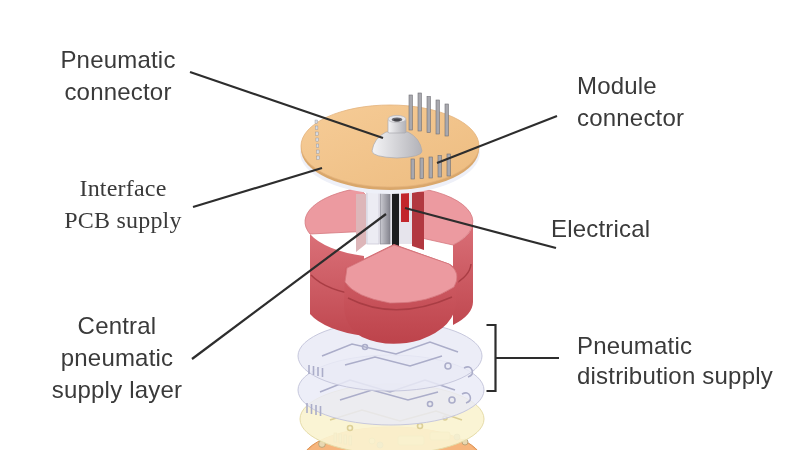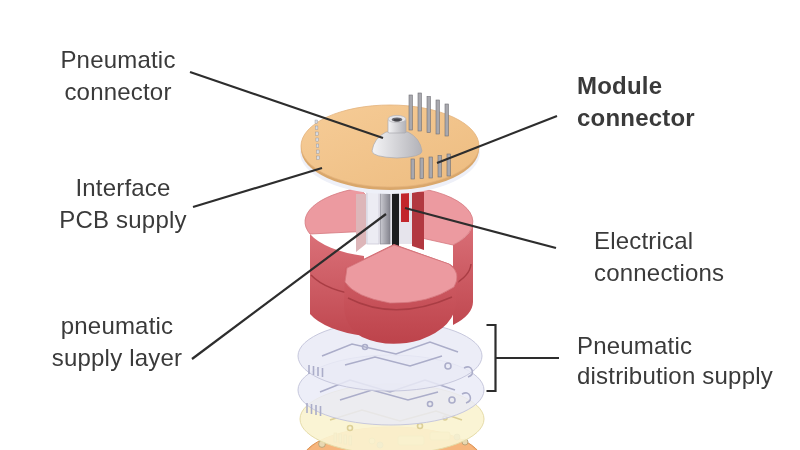--- a/index.html
+++ b/index.html
@@ -4,24 +4,24 @@
 <style>
   html,body{margin:0;padding:0;background:#ffffff;}
   #stage{position:relative;width:800px;height:450px;background:#ffffff;overflow:hidden;
          font-family:"Liberation Sans", sans-serif;border-radius:28px;}
   #model-svg{position:absolute;left:0;top:0;width:800px;height:450px;}
   .lbl{position:absolute;color:#3a3a3a;font-size:24px;line-height:32px;letter-spacing:.2px;white-space:nowrap;}
   .lbl .lbl-line{display:block;}
   .lbl.center{text-align:center;}
   .lbl.left{text-align:left;}
   #lbl-pneumatic-connector{left:30px;top:44px;width:176px;}
-  #lbl-interface-pcb{left:35px;top:172px;width:176px;}
+  #lbl-interface-pcb{left:35px;top:172px;width:176px;font-family:Liberation Serif, serif;}
   #lbl-central-supply{left:22px;top:310px;width:190px;}
-  #lbl-module-connector{left:577px;top:70px;font-weight:bold;}
-  #lbl-electrical-connections{left:594px;top:213px;margin-top:12px;}
+  #lbl-module-connector{left:577px;top:70px;}
+  #lbl-electrical-connections{left:551px;top:213px;}
   #lbl-distribution-layer{left:577px;top:331px;line-height:30px;}
 </style>
 </head>
 <body>
 
 <div id="stage">
 
   <svg id="model-svg" viewBox="0 0 800 450" xmlns="http://www.w3.org/2000/svg">
     <defs>
       <linearGradient id="gRedWall" x1="0" y1="0" x2="0" y2="1">
@@ -180,32 +180,32 @@
     <span class="lbl-line">Pneumatic</span>
     <span class="lbl-line">connector</span>
   </div>
 
   <div class="lbl center" id="lbl-interface-pcb">
     <span class="lbl-line">Interface</span>
     <span class="lbl-line">PCB supply</span>
   </div>
 
   <div class="lbl center" id="lbl-central-supply">
+    <span class="lbl-line">Central</span>
     <span class="lbl-line">pneumatic</span>
     <span class="lbl-line">supply layer</span>
   </div>
 
   <div class="lbl left" id="lbl-module-connector">
     <span class="lbl-line">Module</span>
     <span class="lbl-line">connector</span>
   </div>
 
   <div class="lbl left" id="lbl-electrical-connections">
     <span class="lbl-line">Electrical</span>
-    <span class="lbl-line">connections</span>
   </div>
 
   <div class="lbl left" id="lbl-distribution-layer">
     <span class="lbl-line">Pneumatic</span>
     <span class="lbl-line">distribution supply</span>
   </div>
 
 </div>
 
 </body></html>

